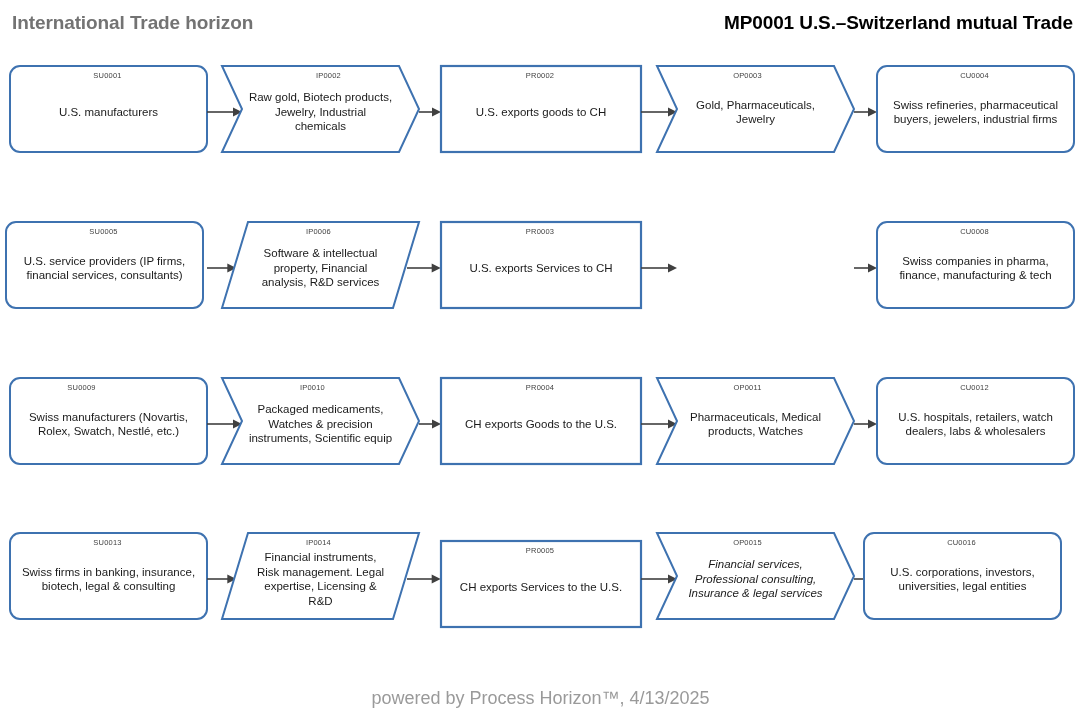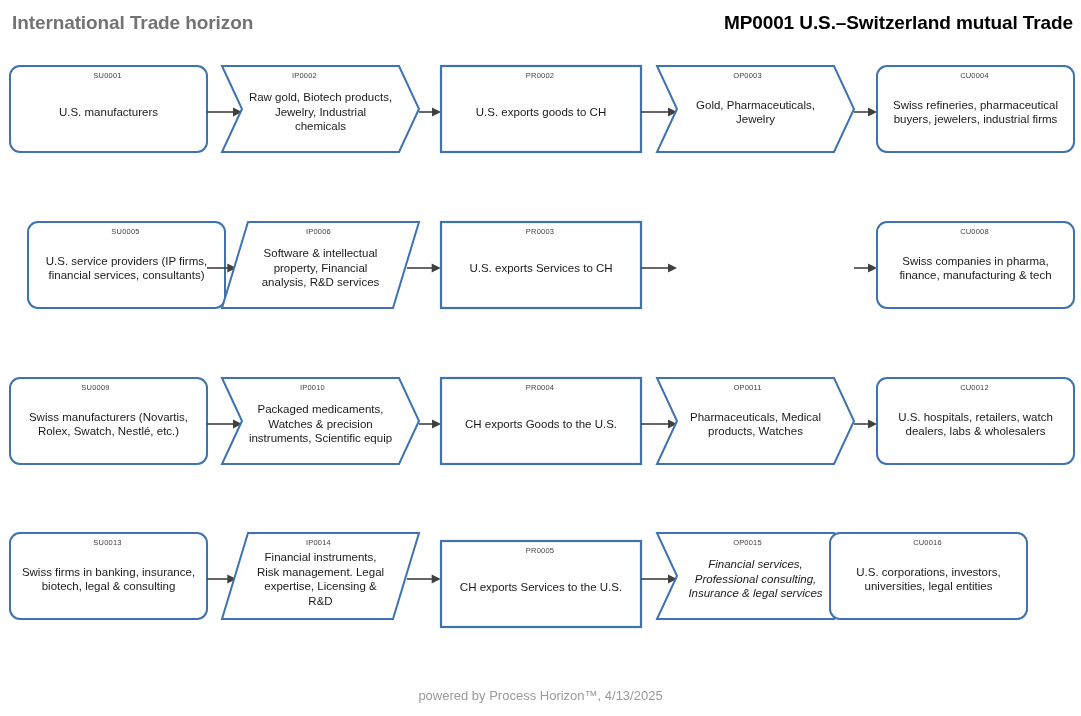--- a/index.html
+++ b/index.html
@@ -57,21 +57,21 @@
     pointer-events:none;
   }
 
   
   .connector{position:absolute;top:0;height:92px;overflow:visible;}
 
   
   #footer{
     position:absolute;left:0;top:688px;width:1081px;
     text-align:center;
-    font-size:13px;color:#9a9a9a;
+    font-size:18px;color:#9a9a9a;
   }
 </style>
 </head>
 <body>
 
 <div id="header">
   <div id="title-left">International Trade horizon</div>
   <div id="title-right">MP0001 U.S.–Switzerland mutual Trade</div>
 </div>
 
@@ -91,21 +91,21 @@
       <svg width="35" height="86" viewBox="0 0 35 86" class="connector" style="left: 207px; top: 0px;">
         <line x1="0" y1="43" x2="28" y2="43" stroke="#404040" stroke-width="1.6"></line>
         <polygon points="35,43 26,38.4 26,47.6" fill="#404040"></polygon>
       </svg>
       <div class="cell" style="left: 222px; width: 197px;">
         <div style="position: absolute; left: 0px; top: 0px;">
           <svg width="201" height="90" viewBox="-2 -2 201 90" class="shape-svg" style="left: -2px; top: -2px;">
             <polygon points="0,0 177,0 197,43 177,86 0,86 20,43" fill="#FFFFFF" stroke="#3E72B0" stroke-width="2" stroke-linejoin="miter"></polygon>
           </svg>
         </div>
-        <div class="cell-id" style="right: 30px; width: 169px;">IP0002</div>
+        <div class="cell-id" style="right: 6px; width: 169px;">IP0002</div>
         <div class="cell-text" style="left: 26px; width: 145px;">
           <span>Raw gold, Biotech products, Jewelry, Industrial chemicals</span>
         </div>
       </div>
       <svg width="22" height="86" viewBox="0 0 22 86" class="connector" style="left: 419px; top: 0px;">
         <line x1="0" y1="43" x2="15" y2="43" stroke="#404040" stroke-width="1.6"></line>
         <polygon points="22,43 13,38.4 13,47.6" fill="#404040"></polygon>
       </svg>
       <div class="cell" style="left: 441px; width: 200px;">
         <div style="position: absolute; left: 0px; top: 0px;">
@@ -143,21 +143,21 @@
             <rect x="0" y="0" width="197" height="86" rx="10" ry="10" fill="#FFFFFF" stroke="#3E72B0" stroke-width="2"></rect>
           </svg>
         </div>
         <div class="cell-id" style="right: 8px; width: 183px;">CU0004</div>
         <div class="cell-text" style="left: 10px; width: 177px;">
           <span>Swiss refineries, pharmaceutical buyers, jewelers, industrial firms</span>
         </div>
       </div>
     </div>
     <div class="row" style="top: 222px;">
-      <div class="cell" style="left: 28px; width: 197px;">
+      <div class="cell" style="left: 6px; width: 197px;">
         <div style="position: absolute; left: 0px; top: 0px;">
           <svg width="201" height="90" viewBox="-2 -2 201 90" class="shape-svg" style="left: -2px; top: -2px;">
             <rect x="0" y="0" width="197" height="86" rx="10" ry="10" fill="#FFFFFF" stroke="#3E72B0" stroke-width="2"></rect>
           </svg>
         </div>
         <div class="cell-id" style="right: 8px; width: 183px;">SU0005</div>
         <div class="cell-text" style="left: 10px; width: 177px;">
           <span>U.S. service providers (IP firms, financial services, consultants)</span>
         </div>
       </div>
@@ -205,21 +205,21 @@
             <rect x="0" y="0" width="197" height="86" rx="10" ry="10" fill="#FFFFFF" stroke="#3E72B0" stroke-width="2"></rect>
           </svg>
         </div>
         <div class="cell-id" style="right: 8px; width: 183px;">CU0008</div>
         <div class="cell-text" style="left: 10px; width: 177px;">
           <span>Swiss companies in pharma, finance, manufacturing &amp; tech</span>
         </div>
       </div>
     </div>
     <div class="row" style="top: 378px;">
-      <div class="cell" style="left: 10px; width: 171px; padding-left: 14px;">
+      <div class="cell" style="left: 10px; width: 171px;">
         <div style="position: absolute; left: 0px; top: 0px;">
           <svg width="201" height="90" viewBox="-2 -2 201 90" class="shape-svg" style="left: -2px; top: -2px;">
             <rect x="0" y="0" width="197" height="86" rx="10" ry="10" fill="#FFFFFF" stroke="#3E72B0" stroke-width="2"></rect>
           </svg>
         </div>
         <div class="cell-id" style="right: 8px; width: 183px;">SU0009</div>
         <div class="cell-text" style="left: 10px; width: 177px;">
           <span>Swiss manufacturers (Novartis, Rolex, Swatch, Nestlé, etc.)</span>
         </div>
       </div>
@@ -338,21 +338,21 @@
         </div>
         <div class="cell-id" style="right: 22px; width: 169px;">OP0015</div>
         <div class="cell-text" style="left: 26px; width: 145px; font-style: italic;">
           <span>Financial services, Professional consulting, Insurance &amp; legal services</span>
         </div>
       </div>
       <svg width="23" height="86" viewBox="0 0 23 86" class="connector" style="left: 854px; top: 0px;">
         <line x1="0" y1="43" x2="16" y2="43" stroke="#404040" stroke-width="1.6"></line>
         <polygon points="23,43 14,38.4 14,47.6" fill="#404040"></polygon>
       </svg>
-      <div class="cell" style="left: 830px; width: 197px;">
+      <div class="cell" style="left: 864px; width: 197px;">
         <div style="position: absolute; left: 0px; top: 0px;">
           <svg width="201" height="90" viewBox="-2 -2 201 90" class="shape-svg" style="left: -2px; top: -2px;">
             <rect x="0" y="0" width="197" height="86" rx="10" ry="10" fill="#FFFFFF" stroke="#3E72B0" stroke-width="2"></rect>
           </svg>
         </div>
         <div class="cell-id" style="right: 8px; width: 183px;">CU0016</div>
         <div class="cell-text" style="left: 10px; width: 177px;">
           <span>U.S. corporations, investors, universities, legal entities</span>
         </div>
       </div>

